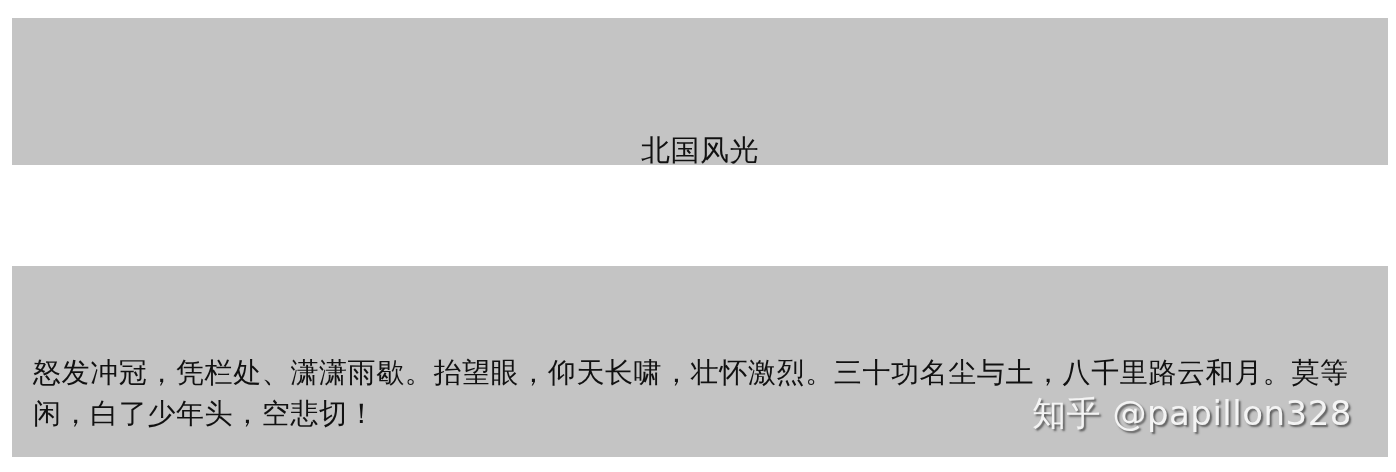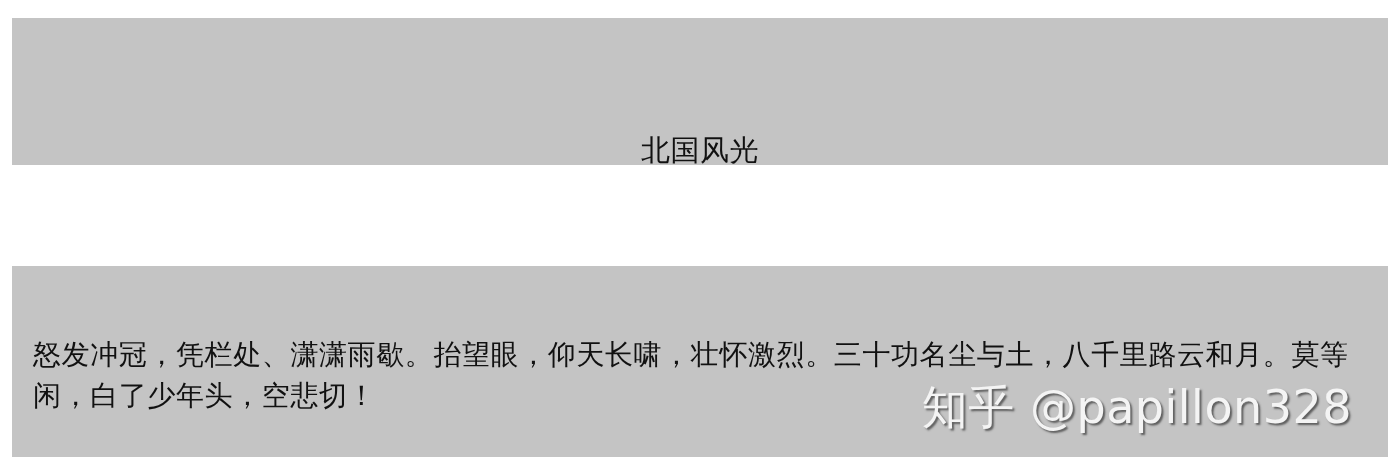--- a/index.html
+++ b/index.html
@@ -33,35 +33,35 @@
     }
     .title-text {
       font-size: 29px;
       line-height: 1;
       letter-spacing: 0.5px;
       color: #111;
     }
     .poem-box {
       top: 266px;
       height: 191px;
-      padding: 68px 20px 0 21px;
+      padding: 86px 20px 0 21px;
     }
     .poem-text {
       font-size: 28px;
       line-height: 41px;
       letter-spacing: 0.6px;
       color: #111;
       margin: 0;
       word-break: break-all;
     }
     .watermark {
       position: absolute;
       right: 36px;
       bottom: 27px;
-      font-size: 46px;
+      font-size: 34px;
       line-height: 1;
       color: #f4f4f4;
       text-shadow: 2px 2px 2px rgba(60,60,60,0.75);
       letter-spacing: 0.5px;
       white-space: nowrap;
     }
   </style>
 </head>
 <body>
 

